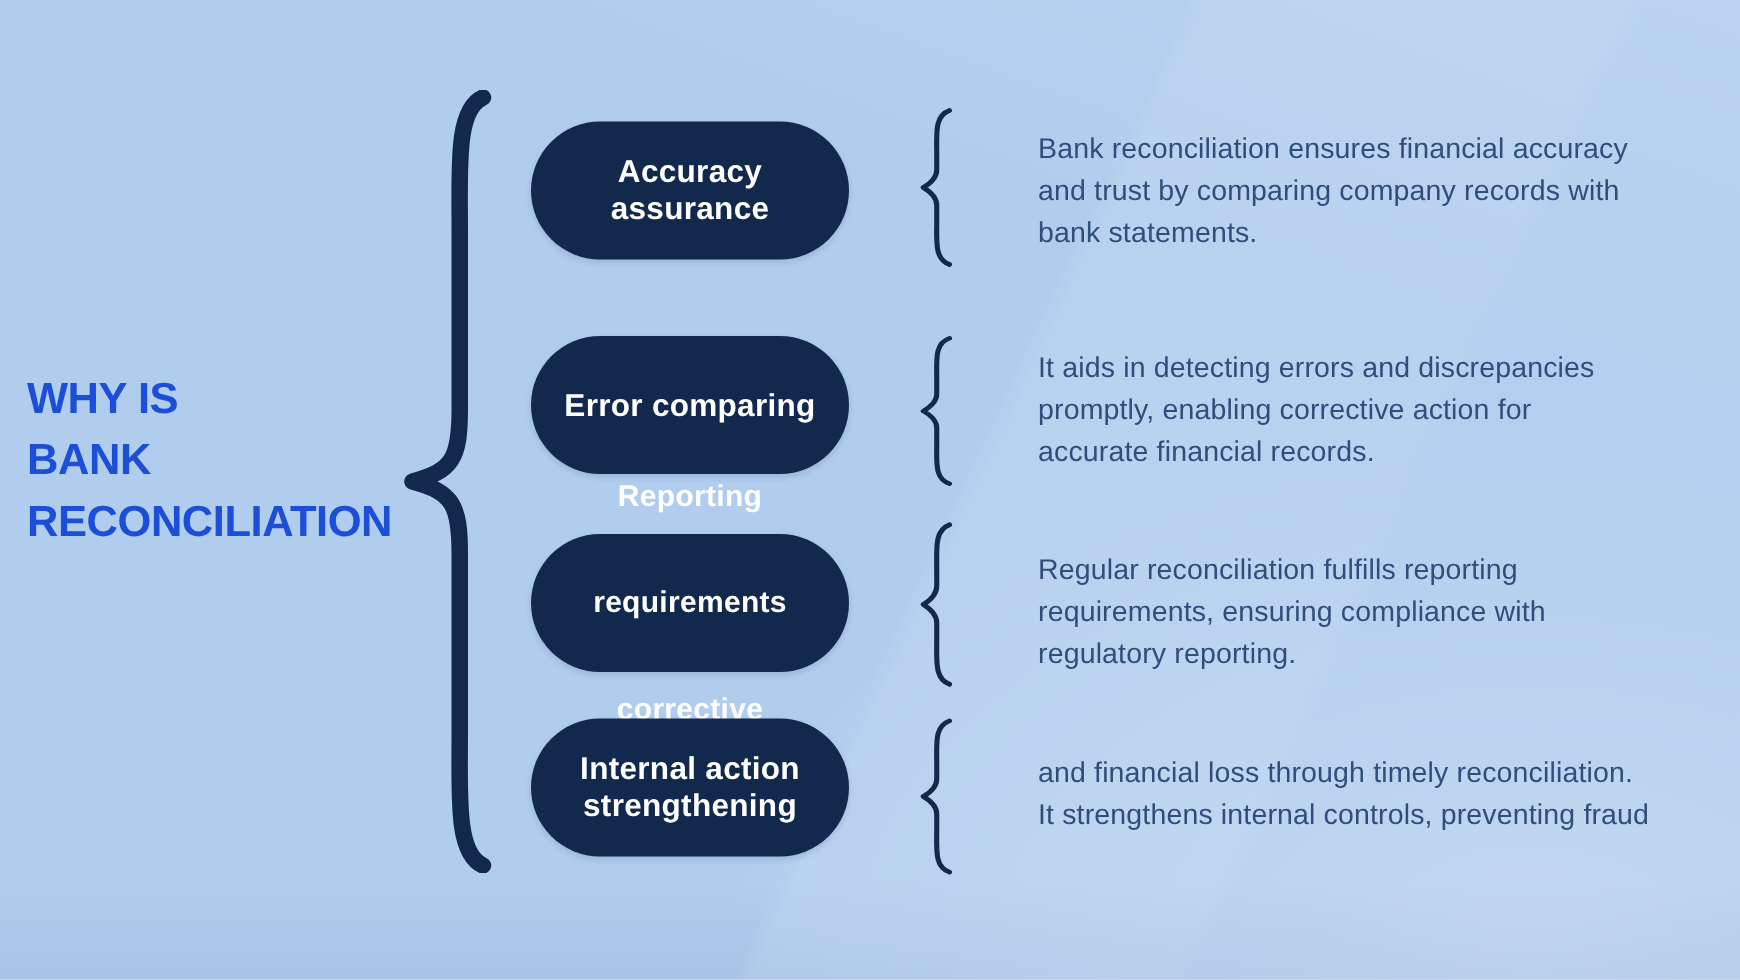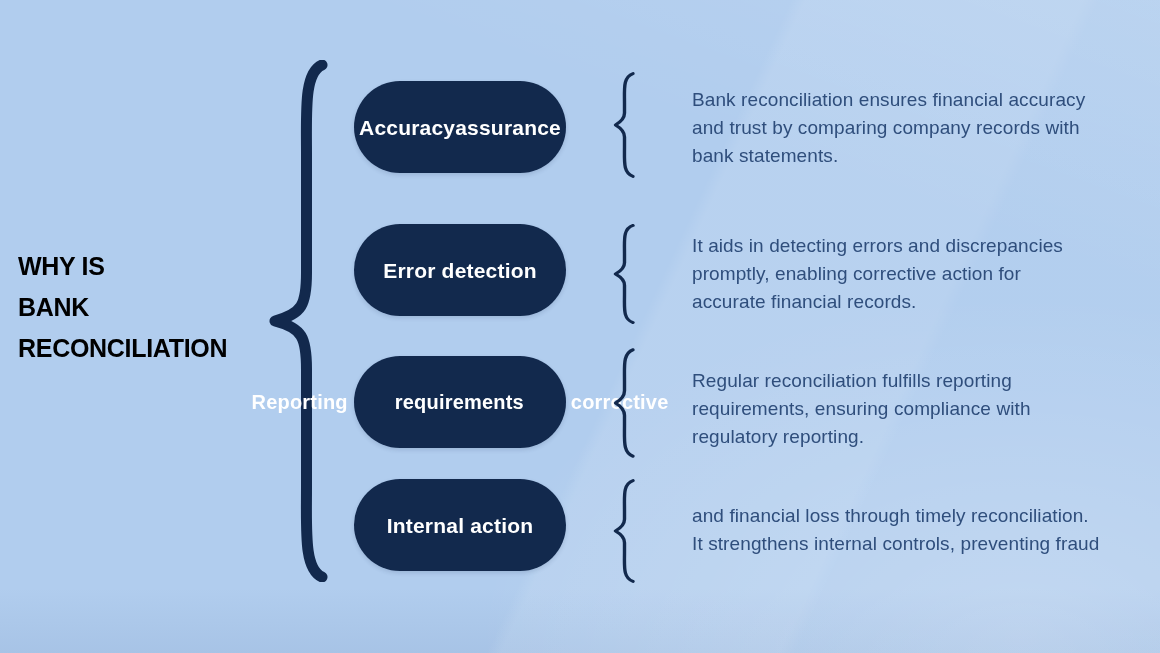--- a/index.html
+++ b/index.html
@@ -16,30 +16,30 @@
     position:absolute;inset:0;
     background:
       linear-gradient(200deg, rgba(255,255,255,0.10), rgba(255,255,255,0) 28%),
       linear-gradient(115deg, rgba(255,255,255,0) 54%, rgba(255,255,255,0.09) 55%, rgba(255,255,255,0.09) 74%, rgba(255,255,255,0.03) 75%),
       radial-gradient(ellipse at 88% 97%, rgba(255,255,255,0.20), rgba(255,255,255,0) 38%),
       linear-gradient(0deg, rgba(80,110,160,0.10), rgba(80,110,160,0) 10%);
     pointer-events:none;
   }
   .title{
     position:absolute;left:18px;top:246px;
-    color:#000000;
-    font-size:25px;font-weight:800;
+    color:#1d4ed8;
+    font-size:29px;font-weight:800;
     line-height:41px;letter-spacing:-0.3px;
     white-space:nowrap;
   }
   .big-brace{position:absolute;left:266px;top:60px;}
   .pill{
     position:absolute;left:354px;width:212px;height:92px;
     background:#12294d;border-radius:46px;
-    display:flex;flex-direction:row;align-items:center;justify-content:center;
+    display:flex;flex-direction:column;align-items:center;justify-content:center;
     color:#ffffff;font-weight:700;font-size:21px;line-height:25px;
     letter-spacing:0.2px;text-align:left;
     box-shadow:0 2px 4px rgba(30,50,90,0.15);
   }
   .pill.three-line{font-size:20px;line-height:24px;}
   .pill-1{top:81px;}
   .pill-2{top:224px;}
   .pill-3{top:356px;gap:47px;}
   .pill-4{top:479px;}
   .small-brace{position:absolute;left:608px;width:34px;}
@@ -79,21 +79,21 @@
   <svg class="small-brace sb-1" viewBox="0 0 34 120" preserveAspectRatio="none">
     <path d="M25 4 C15 8 16.5 20 16.5 36 L16.5 47 C16.5 52 13 56.5 7.5 60 C13 63.5 16.5 68 16.5 73 L16.5 84 C16.5 100 15 112 25 116" fill="none" stroke="#12294d" stroke-width="3.4" stroke-linecap="round" stroke-linejoin="round"></path>
   </svg>
   <div class="desc desc-1">
     <div>Bank reconciliation ensures financial accuracy</div>
     <div>and trust by comparing company records with</div>
     <div>bank statements.</div>
   </div>
 
   <div class="pill pill-2">
-    <div>Error detection</div>
+    <div>Error comparing</div>
   </div>
   <svg class="small-brace sb-2" viewBox="0 0 34 120" preserveAspectRatio="none">
     <path d="M25 4 C15 8 16.5 20 16.5 36 L16.5 47 C16.5 52 13 56.5 7.5 60 C13 63.5 16.5 68 16.5 73 L16.5 84 C16.5 100 15 112 25 116" fill="none" stroke="#12294d" stroke-width="3.4" stroke-linecap="round" stroke-linejoin="round"></path>
   </svg>
   <div class="desc desc-2">
     <div>It aids in detecting errors and discrepancies</div>
     <div>promptly, enabling corrective action for</div>
     <div>accurate financial records.</div>
   </div>
 
@@ -106,20 +106,21 @@
     <path d="M25 4 C15 8 16.5 20 16.5 36 L16.5 47 C16.5 52 13 56.5 7.5 60 C13 63.5 16.5 68 16.5 73 L16.5 84 C16.5 100 15 112 25 116" fill="none" stroke="#12294d" stroke-width="3.4" stroke-linecap="round" stroke-linejoin="round"></path>
   </svg>
   <div class="desc desc-3">
     <div>Regular reconciliation fulfills reporting</div>
     <div>requirements, ensuring compliance with</div>
     <div>regulatory reporting.</div>
   </div>
 
   <div class="pill pill-4">
     <div>Internal action</div>
+    <div>strengthening</div>
   </div>
   <svg class="small-brace sb-4" viewBox="0 0 34 120" preserveAspectRatio="none">
     <path d="M25 4 C15 8 16.5 20 16.5 36 L16.5 47 C16.5 52 13 56.5 7.5 60 C13 63.5 16.5 68 16.5 73 L16.5 84 C16.5 100 15 112 25 116" fill="none" stroke="#12294d" stroke-width="3.4" stroke-linecap="round" stroke-linejoin="round"></path>
   </svg>
   <div class="desc desc-4">
     <div>and financial loss through timely reconciliation.</div>
     <div>It strengthens internal controls, preventing fraud</div>
   </div>
 
 </div>

